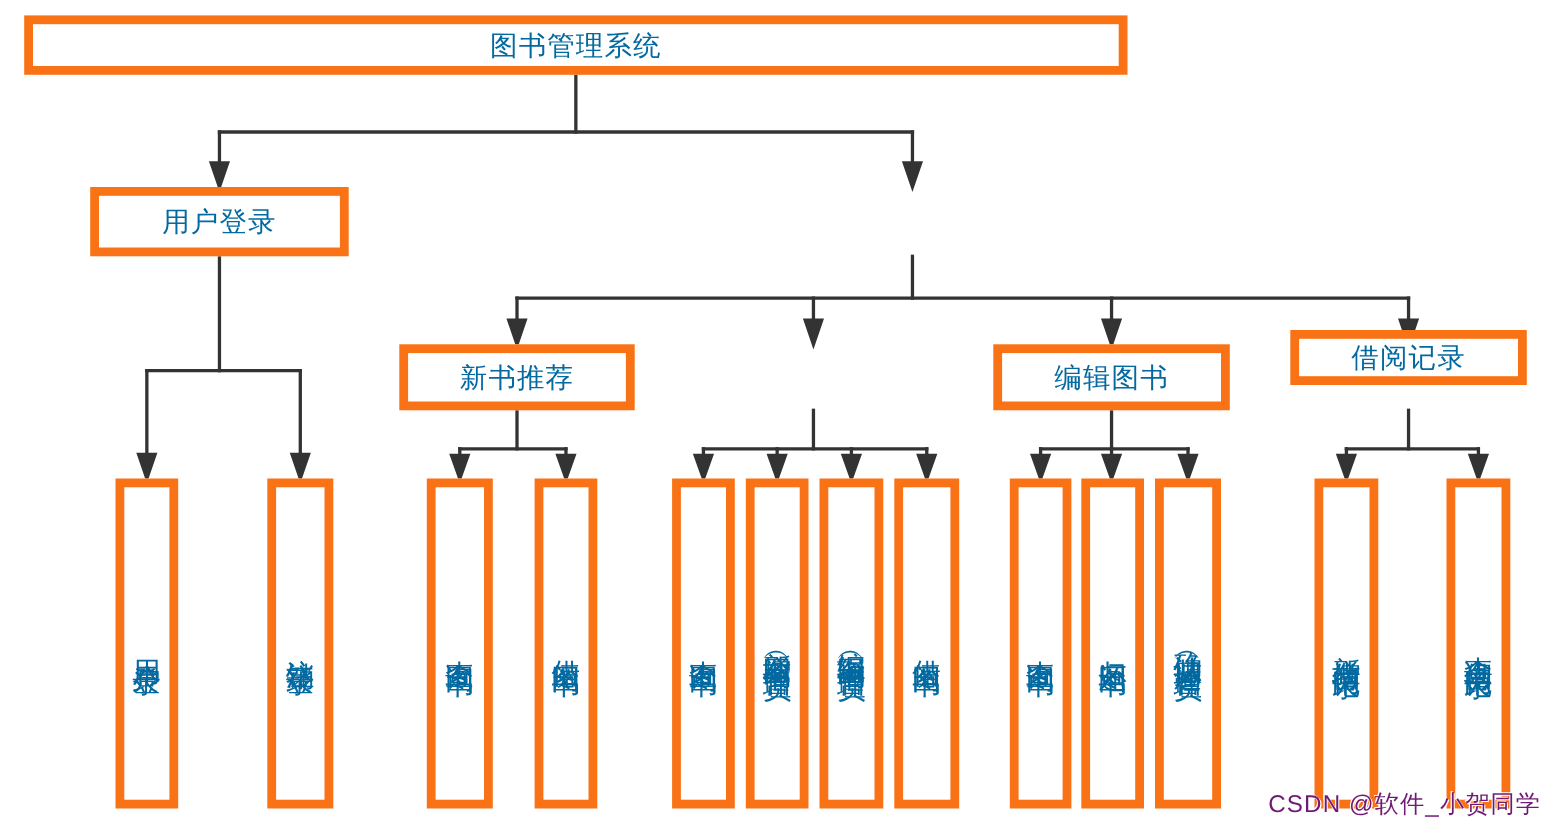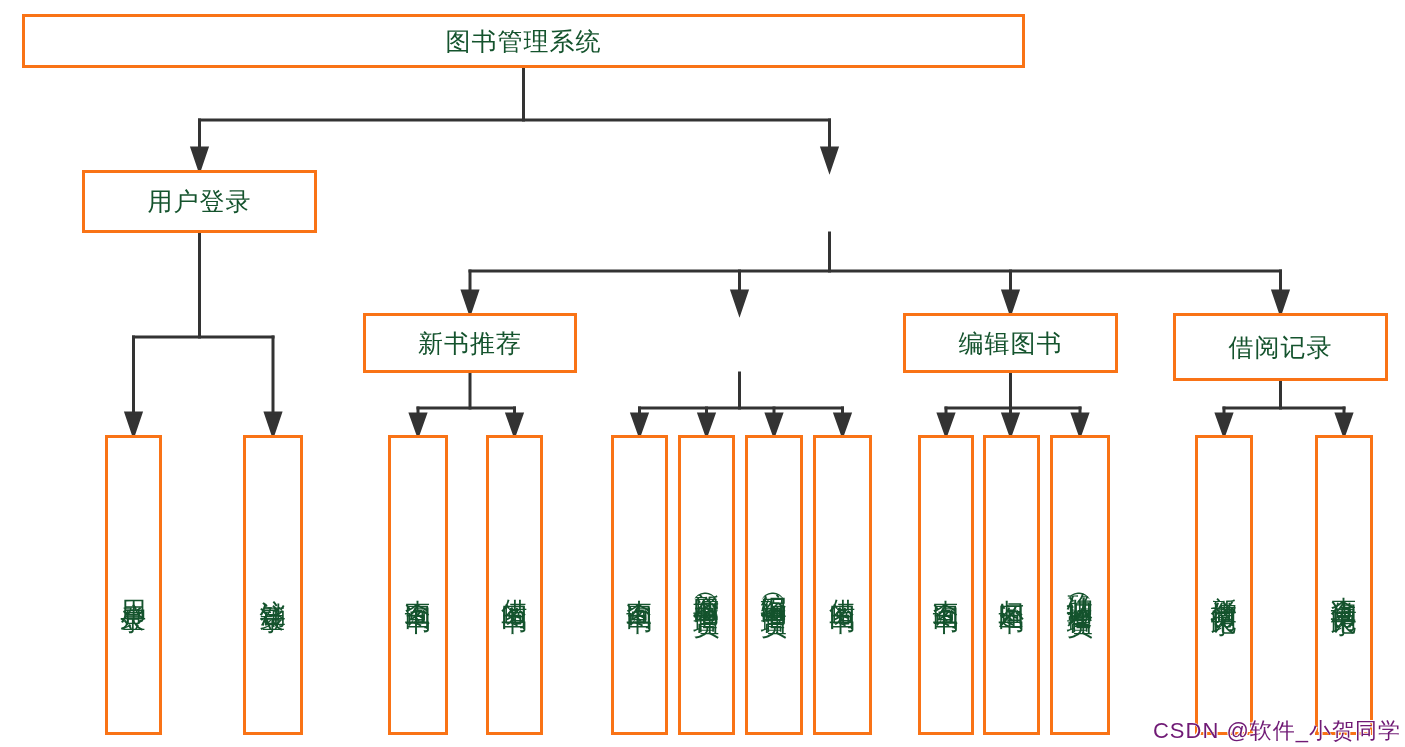--- a/index.html
+++ b/index.html
@@ -2,23 +2,23 @@
 <html><head>
 <meta charset="utf-8">
 <style>
   html,body{margin:0;padding:0;background:#ffffff;}
   #stage{
     position:relative;width:1405px;height:747px;background:#ffffff;overflow:hidden;
     font-family:"Liberation Sans","DejaVu Sans",sans-serif;color:#222222;
   }
   #wires{position:absolute;left:0;top:0;width:1405px;height:747px;}
   .box{
-    position:absolute;box-sizing:border-box;background:#ffffff;border:3px solid #f97316;
+    position:absolute;box-sizing:border-box;background:#ffffff;border:8px solid #f97316;
     display:flex;align-items:center;justify-content:center;text-align:left;
-    color:#14532d;z-index:2;
+    color:#0369a1;z-index:2;
   }
   .box.h{font-size:25px;letter-spacing:1px;}
   .box.v{
     font-size:26px;letter-spacing:3px;line-height:1.1;
     writing-mode:vertical-rl;text-orientation:mixed;
   }
   #watermark{
     position:absolute;right:4px;bottom:1px;z-index:3;
     font-size:22px;color:#701a75;letter-spacing:1px;
     text-shadow:1px 1px 0 #ffffff,-1px -1px 0 #ffffff;
@@ -106,21 +106,21 @@
       </g>
     </g>
   </svg>
 
   <div class="box h" style="left:22px;top:14px;width:1003px;height:54px">图书管理系统</div>
 
   <div class="box h" style="left:82px;top:170px;width:235px;height:63px">用户登录</div>
 
   <div class="box h" style="left:363px;top:313px;width:214px;height:60px">新书推荐</div>
   <div class="box h" style="left:903px;top:313px;width:215px;height:60px">编辑图书</div>
-  <div class="box h" style="left:1173px;top:313px;width:215px;height:68px">借阅记录</div>
+  <div class="box h" style="left:1173px;top:300px;width:215px;height:50px">借阅记录</div>
 
   <div class="box v" style="left:105px;top:435px;width:57px;height:300px">用户登录</div>
   <div class="box v" style="left:243px;top:435px;width:60px;height:300px">注销登录</div>
 
   <div class="box v" style="left:388px;top:435px;width:60px;height:300px">查询图书</div>
   <div class="box v" style="left:486px;top:435px;width:57px;height:300px">借阅图书</div>
 
   <div class="box v" style="left:611px;top:435px;width:57px;height:300px">查询图书</div>
   <div class="box v" style="left:678px;top:435px;width:57px;height:300px">新增图书（管理员）</div>
   <div class="box v" style="left:745px;top:435px;width:58px;height:300px">编辑图书（管理员）</div>

